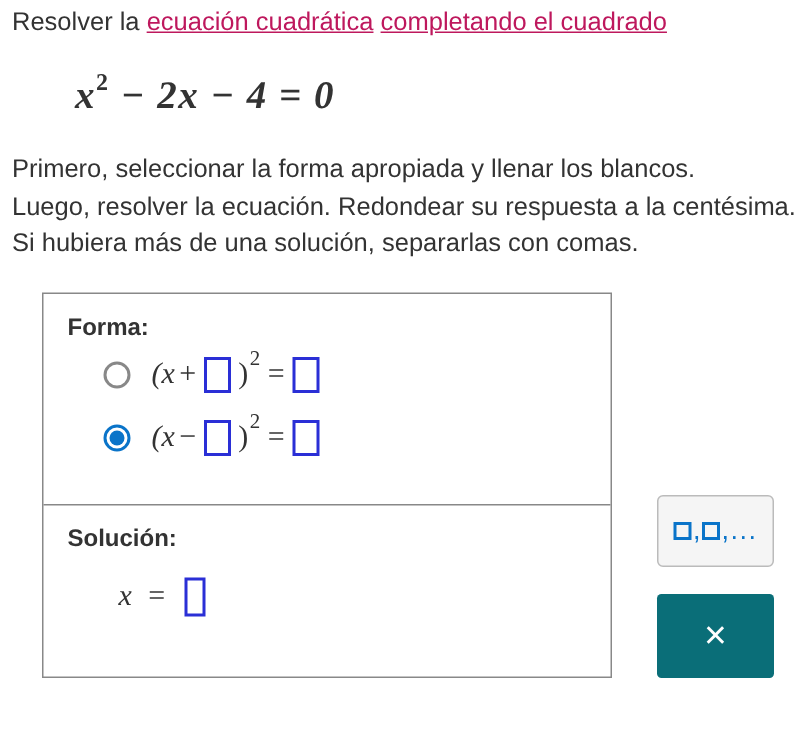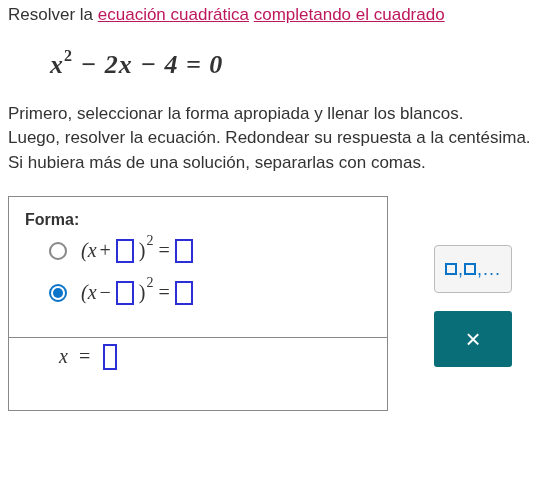--- a/index.html
+++ b/index.html
@@ -18,21 +18,21 @@
     .equation {
       font-family: 'Times New Roman', serif;
       font-style: italic;
       font-size: 26px;
       margin: 22px 0 22px 42px;
       letter-spacing: 1px;
       font-weight: bold;
     }
     .equation sup { font-size: 16px; font-style: normal; position: relative; top: -2px; }
     .sub-instr { line-height: 1.45; margin-bottom: 20px; }
-    .work-area { display: flex; gap: 46px; align-items: center; }
+    .work-area { display: flex; gap: 30px; align-items: flex-end; margin-left: 20px; }
     .form-box {
       border: 1px solid #888;
       width: 380px;
     }
     .section-label {
       font-weight: bold;
       padding: 14px 16px 10px 16px;
       font-size: 16px;
     }
     .options { padding: 0 16px 14px 40px; }
@@ -140,20 +140,21 @@
           <span class="rm">−</span>
           <span class="blank"></span>
           <span class="rm">)</span>
           <span class="sq">2</span>
           <span class="rm">=</span>
           <span class="blank"></span>
         </span>
       </div>
     </div>
     <div class="hr"></div>
+    <div class="section-label">Solución:</div>
     <div class="solution-body">
       <span class="formula">
         <span>x</span>&nbsp;
         <span class="rm">=</span>&nbsp;
         <span class="blank tall"></span>
       </span>
     </div>
   </div>
 
   <div class="side-buttons">

